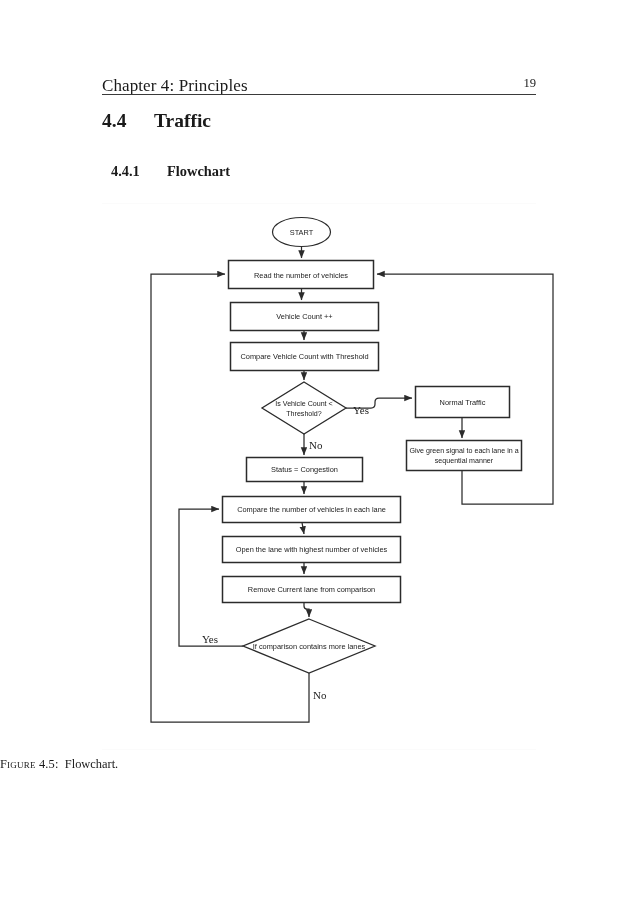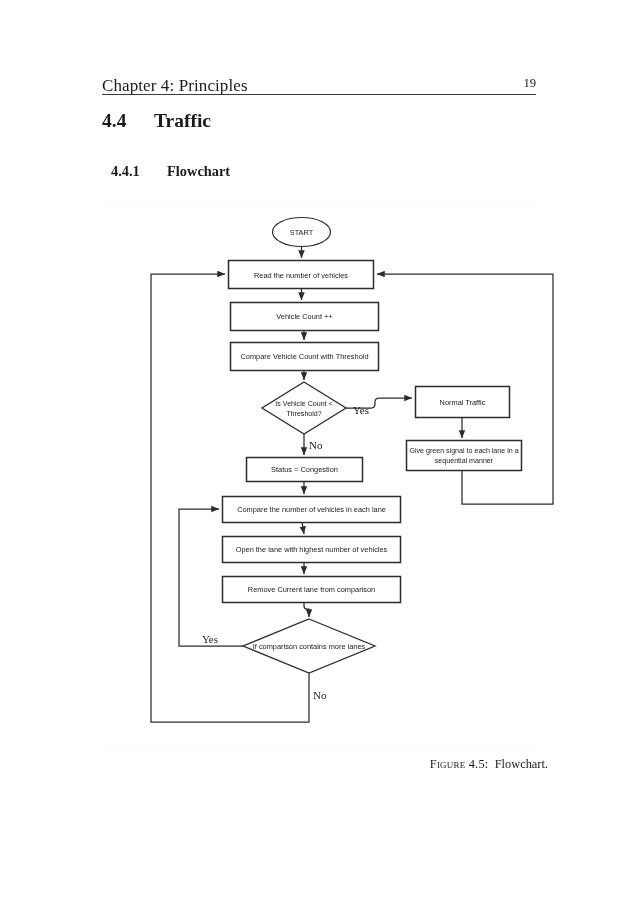--- a/index.html
+++ b/index.html
@@ -87,21 +87,21 @@
     height: 636px;
     pointer-events: none;
   }
   .figure-svg { display: block; }
 
   .caption {
     position: absolute;
     left: 0;
     top: 757px;
     width: 548px;
-    text-align: right;
+    text-align: left;
     font-size: 12.4px;
     white-space: nowrap;
   }
   .caption .smallcaps {
     font-variant: small-caps;
     letter-spacing: 0.2px;
   }
 </style>
 </head>
 <body>

